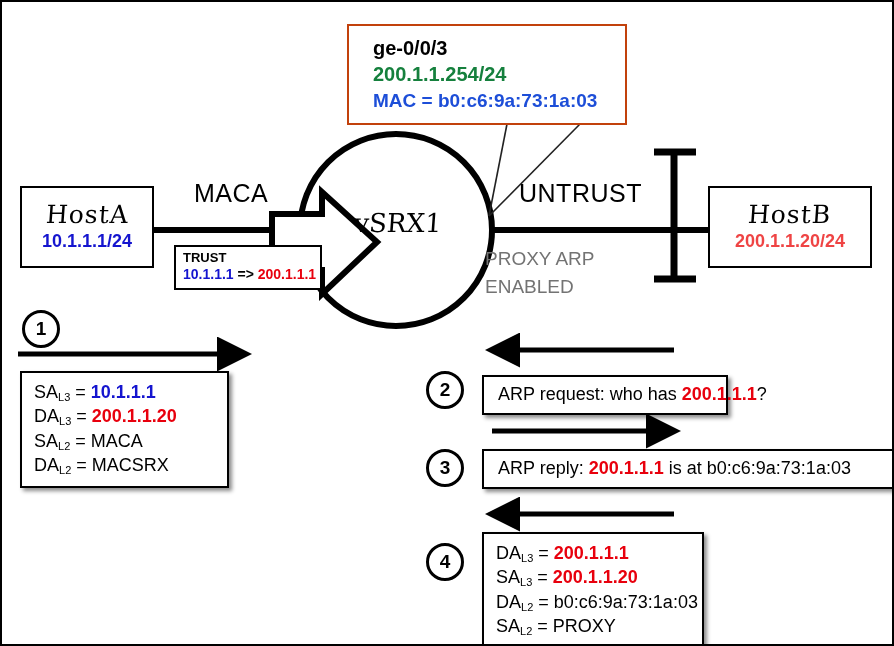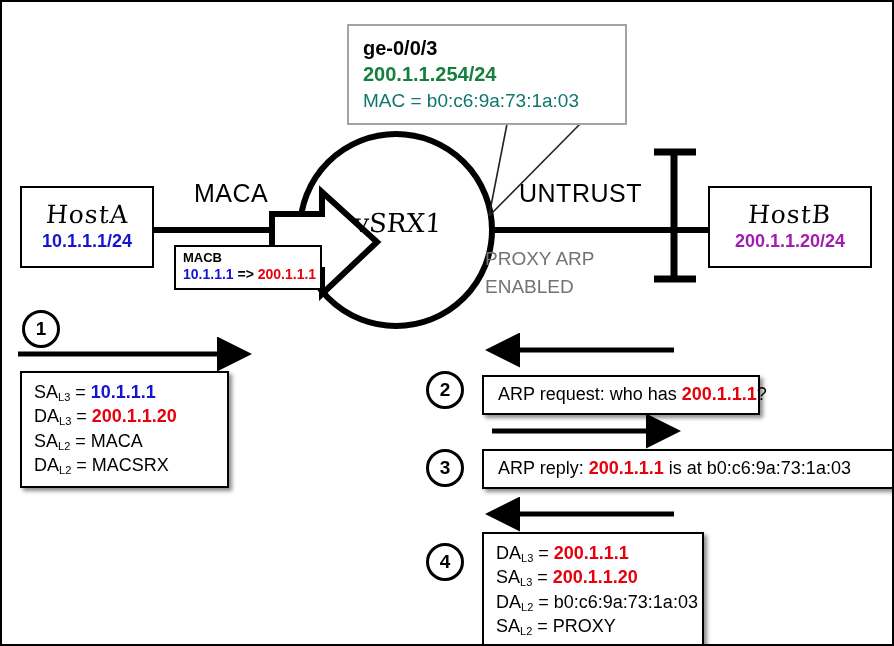--- a/index.html
+++ b/index.html
@@ -43,36 +43,36 @@
   }
   .host-ip {
     font-size: 18px;
     font-weight: bold;
     line-height: 1.2;
     margin-top: 3px;
   }
 
   .callout-box {
     position: absolute;
-    border: 2px solid #a3a3a3;
-    background: #fff;
-    box-sizing: border-box;
-    padding: 9px 14px 10px 14px;
+    border: 2px solid #c2410c;
+    background: #fff;
+    box-sizing: border-box;
+    padding: 9px 14px 10px 24px;
     z-index: 9;
   }
   .callout-line1 {
     font-size: 20px; font-weight: bold; color:#000;
     line-height: 1.32;
   }
   .callout-line2 {
     font-size: 20px; font-weight: bold; color:#15803d;
     line-height: 1.32;
   }
   .callout-line3 {
-    font-size: 19px; font-weight: normal; color:#0f766e;
+    font-size: 19px; font-weight: bold; color:#1d4ed8;
     line-height: 1.32;
   }
 
   .snat-box {
     position: absolute;
     border: 2px solid #000;
     background: #fff;
     box-sizing: border-box;
     padding: 3px 7px 4px 7px;
     z-index: 8;
@@ -188,36 +188,36 @@
     <div class="callout-line3">MAC = b0:c6:9a:73:1a:03</div>
   </div>
 
   <div class="host-box" style="left:18px; top:184px; width:134px; height:82px;">
     <div class="host-name">HostA</div>
     <div class="host-ip" style="color:#1515cf;">10.1.1.1/24</div>
   </div>
 
   <div class="host-box" style="left:706px; top:184px; width:164px; height:82px;">
     <div class="host-name">HostB</div>
-    <div class="host-ip" style="color:#a21caf;">200.1.1.20/24</div>
+    <div class="host-ip" style="color:#ef4444;">200.1.1.20/24</div>
   </div>
 
   <div class="abs" style="left:336px; top:206px; width:120px; text-align:center; z-index:7;
               font-family:'DejaVu Serif',serif; font-size:26px; color:#000; transform:skewX(-4deg);">vSRX1</div>
 
   <div class="zone-label" style="left:192px; top:177px;">MACA</div>
   <div class="zone-label" style="left:517px; top:177px;">UNTRUST</div>
 
   <div class="proxy-label" style="left:483px; top:243px;">
     <div>PROXY ARP</div>
     <div>ENABLED</div>
   </div>
 
   <div class="snat-box" style="left:172px; top:243px; width:148px;">
-    <div class="snat-title">MACB</div>
+    <div class="snat-title">TRUST</div>
     <div class="snat-body"><span class="v-blue">10.1.1.1</span><span class="v-blk"> =&gt; </span><span class="v-red">200.1.1.1</span></div>
   </div>
 
   <div class="step-circle" style="left:20px; top:308px;">1</div>
 
   <svg class="overlay top" viewBox="0 0 894 646">
     <defs>
       <marker id="ah-r" markerWidth="7" markerHeight="7" refX="5.6" refY="3.5" orient="auto">
         <path d="M0,0 L7,3.5 L0,7 Z" fill="#000"></path>
       </marker>
@@ -236,21 +236,21 @@
   </svg>
 
   <div class="info-box pad-a" style="left:18px; top:369px; width:209px;">
     <div class="fld"><span>SA</span><sub>L3</sub><span> = </span><span class="v-blue">10.1.1.1</span></div>
     <div class="fld"><span>DA</span><sub>L3</sub><span> = </span><span class="v-red">200.1.1.20</span></div>
     <div class="fld"><span>SA</span><sub>L2</sub><span> = </span><span class="v-blk">MACA</span></div>
     <div class="fld"><span>DA</span><sub>L2</sub><span> = </span><span class="v-blk">MACSRX</span></div>
   </div>
 
   <div class="step-circle" style="left:424px; top:369px;">2</div>
-  <div class="info-box pad-b" style="left:480px; top:373px; width:278px;">
+  <div class="info-box pad-b" style="left:480px; top:373px; width:246px;">
     <div class="msg"><span>ARP request: who has </span><span class="v-red">200.1.1.1</span><span>?</span></div>
   </div>
 
   <div class="step-circle" style="left:424px; top:447px;">3</div>
   <div class="info-box pad-b" style="left:480px; top:447px; width:464px;">
     <div class="msg"><span>ARP reply: </span><span class="v-red">200.1.1.1</span><span> is at b0:c6:9a:73:1a:03</span></div>
   </div>
 
   <div class="step-circle" style="left:424px; top:541px;">4</div>
   <div class="info-box pad-a" style="left:480px; top:530px; width:222px;">

